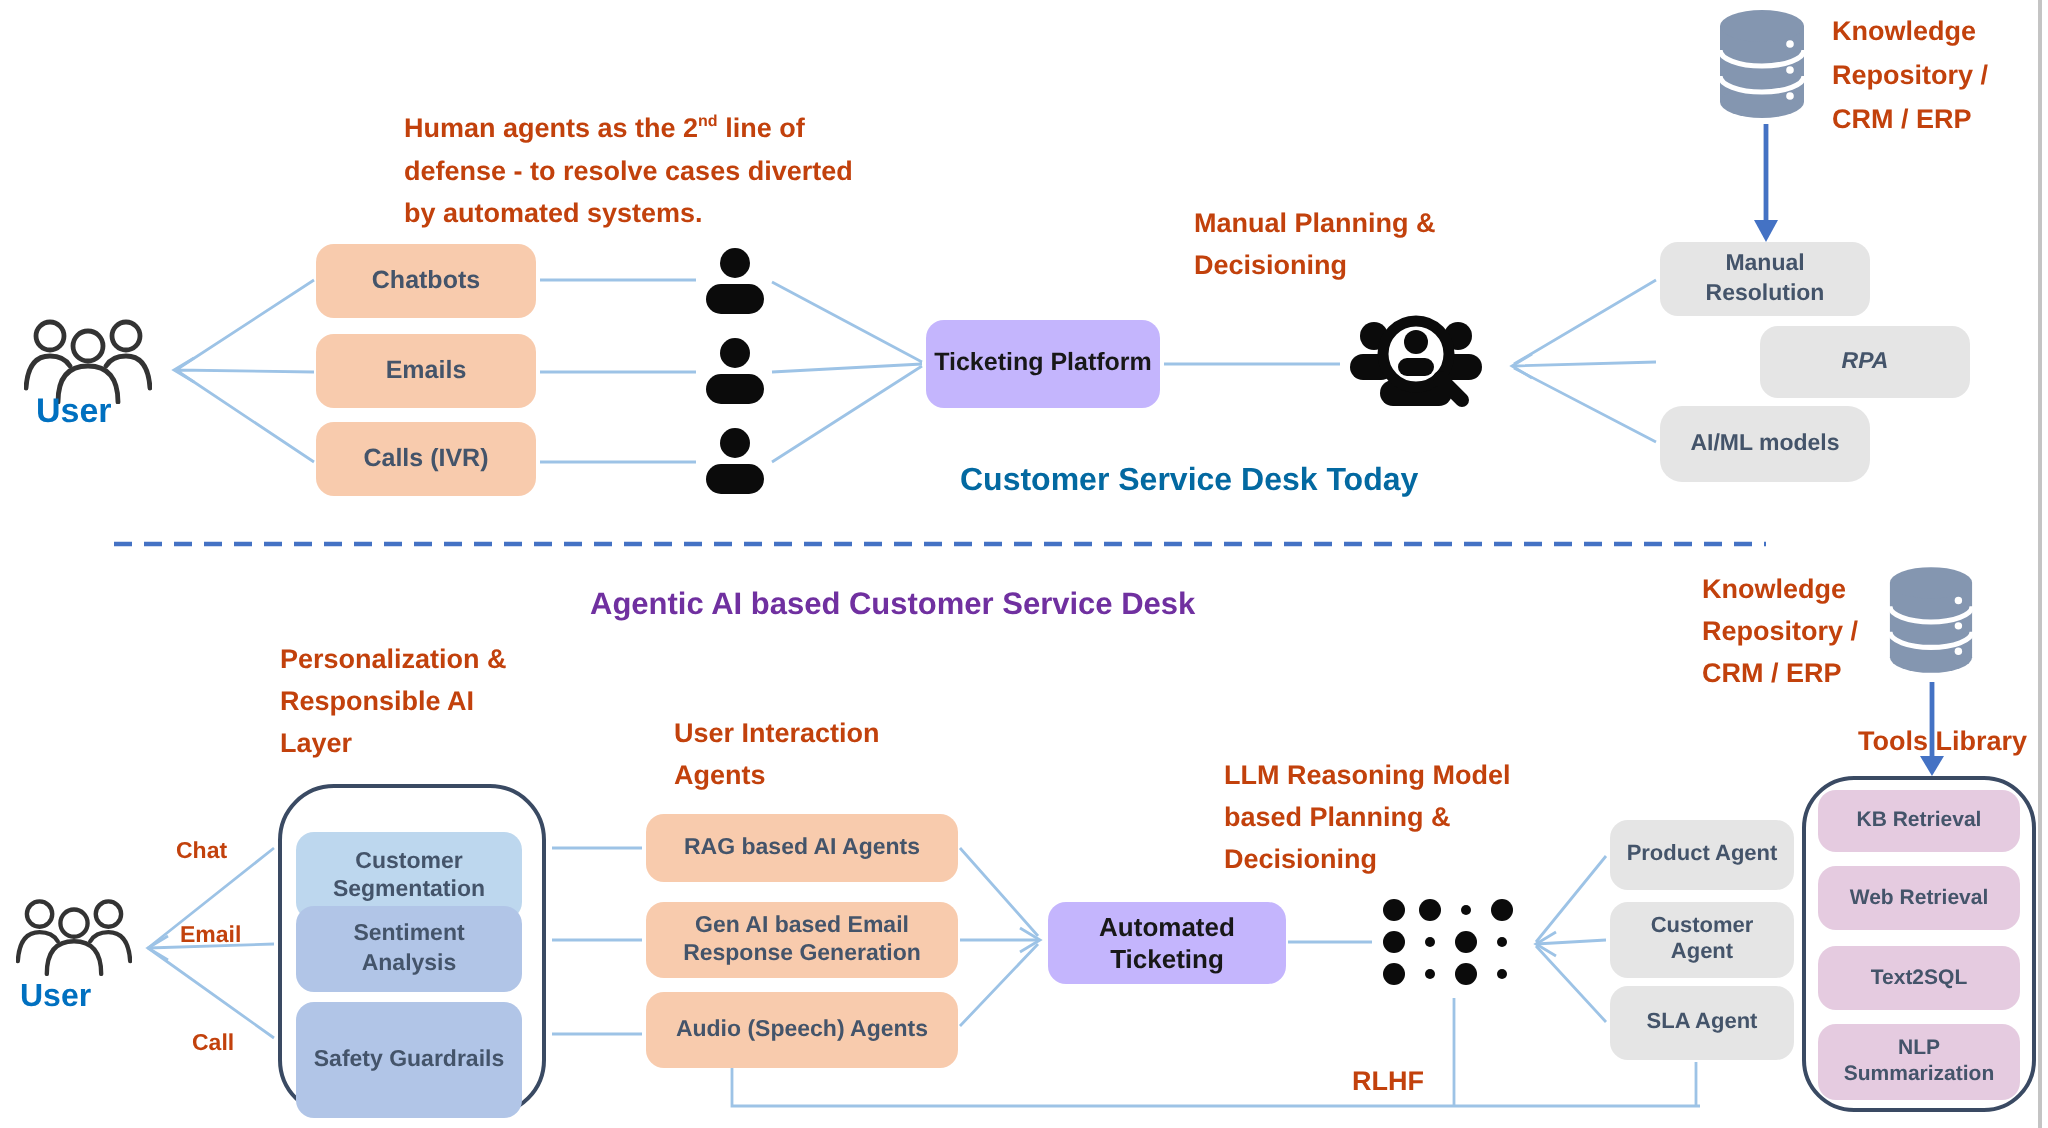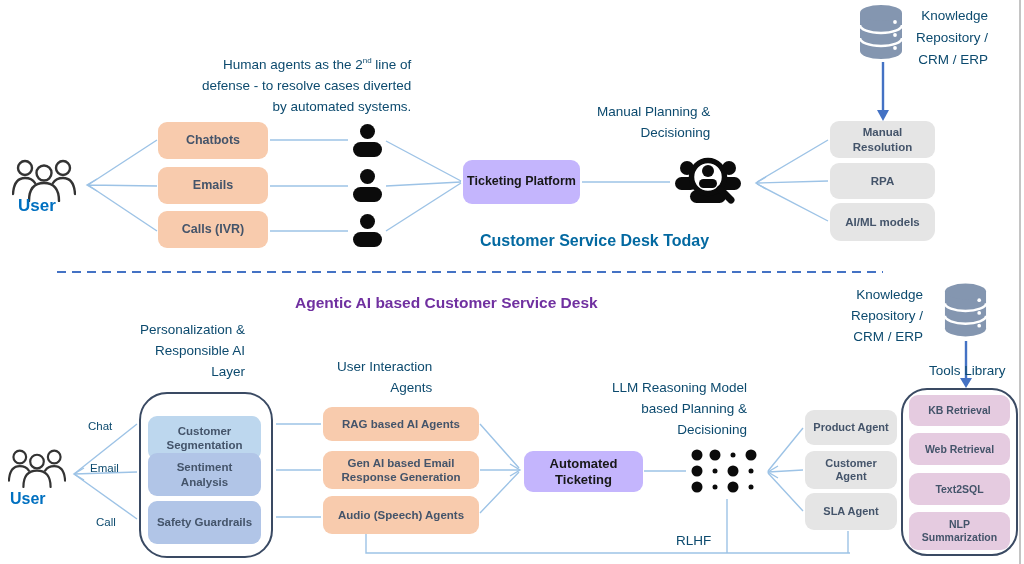--- a/index.html
+++ b/index.html
@@ -8,21 +8,21 @@
   #connectors { position:absolute; left:0; top:0; z-index:1; }
   .box { position:absolute; z-index:2; display:flex; align-items:center; justify-content:center;
          text-align:center; border-radius:9px; font-weight:bold; color:#44546A; line-height:1.22; padding:2px 4px; }
   .orange { background:#F8CBAD; font-size:12.5px; }
   .orange.sm { font-size:11.5px; }
   .yellow { background:#e5e5e5; font-size:11.5px; }
   .gray   { background:#c4b5fd; color:#181818; font-size:12.5px; }
   .lblue  { background:#BDD7EE; font-size:11.5px;margin-top:12px; }
   .mblue  { background:#B1C5E7; font-size:11.5px; }
   .pink   { background:#E5CBE0; font-size:10.5px; }
-  .rednote { position:absolute; z-index:2; color:#0c4a6e; font-weight:normal; font-size:13.5px; line-height:21px; white-space:nowrap;text-align:right; }
+  .rednote { position:absolute; z-index:2; color:#c2410c; font-weight:bold; font-size:13.5px; line-height:21px; white-space:nowrap; }
   .rednote.small { font-size:11.5px; }
   .roundbox { position:absolute; z-index:1; border:2px solid #3A4A63; border-radius:28px; background:#fff; }
   .sectitle { position:absolute; z-index:2; font-weight:bold; white-space:nowrap; }
   .icon { position:absolute; z-index:2; }
   .userlabel { position:absolute; z-index:2; color:#0070C0; font-weight:bold; font-size:17px; }
   sup.nd { vertical-align:super; font-size:8px; }
   #slide-edge { position:absolute; left:1019px; top:0; width:2px; height:564px; background:#C4C4C4; z-index:3; }
 </style>
 </head>
 <body>
@@ -152,35 +152,35 @@
         <circle cx="37" cy="44" r="1.9" fill="#fff"></circle>
     </svg>
   </div>
   <div class="rednote" style="left:916px;top:5px;line-height:22px;">
     <div>Knowledge</div>
     <div>Repository /</div>
     <div>CRM / ERP</div>
   </div>
 
   <div class="box yellow" style="left:830px;top:121px;width:105px;height:37px;">Manual Resolution</div>
-  <div class="box yellow" style="left:830px;top:163px;width:105px;height:36px;">RPA</div>
+  <div class="box yellow" style="left:880px;top:163px;width:105px;height:36px;font-style:italic;">RPA</div>
   <div class="box yellow" style="left:830px;top:203px;width:105px;height:38px;border-radius:11px;">AI/ML models</div>
 
   <div class="sectitle" style="left:295px;top:294px;font-size:15.5px;color:#7030A0;">Agentic AI based Customer Service Desk</div>
 
   <div class="rednote" style="left:140px;top:319px;">
     <div>Personalization &amp;</div>
     <div>Responsible AI</div>
     <div>Layer</div>
   </div>
 
   <div class="roundbox" style="left:139px;top:392px;width:134px;height:166px;"></div>
   <div class="box lblue" style="left:148px;top:404px;width:113px;height:44px;">Customer Segmentation</div>
   <div class="box mblue" style="left:148px;top:453px;width:113px;height:43px;">Sentiment Analysis</div>
-  <div class="box mblue" style="left:148px;top:501px;width:113px;height:43px;text-align:center;">Safety Guardrails</div>
+  <div class="box mblue" style="left:148px;top:501px;width:113px;height:58px;text-align:center;">Safety Guardrails</div>
 
   <div class="icon" style="left:8px;top:446px;">
     <svg width="58" height="42" viewBox="0 0 64 46" fill="none" stroke="#333" stroke-width="2.4" stroke-linecap="round">
       <circle cx="13" cy="12" r="7"></circle>
         <circle cx="51" cy="12" r="7"></circle>
         <circle cx="32" cy="17" r="7.5"></circle>
       <path d="M1,38 q1,-16 12,-16 q7,0 10,5"></path>
       <path d="M63,38 q-1,-16 -12,-16 q-7,0 -10,5"></path>
       <path d="M17,45 q0,-18 15,-18 q15,0 15,18"></path>
     </svg>

